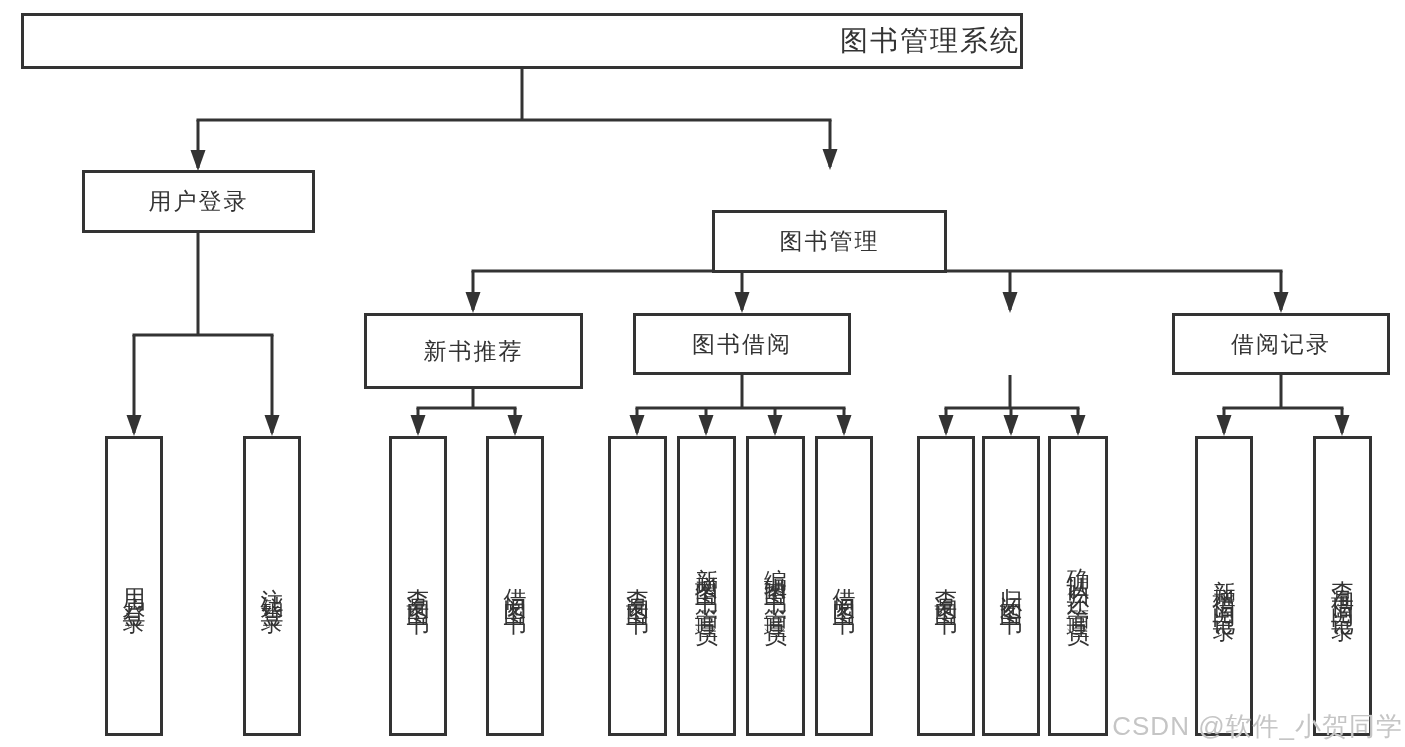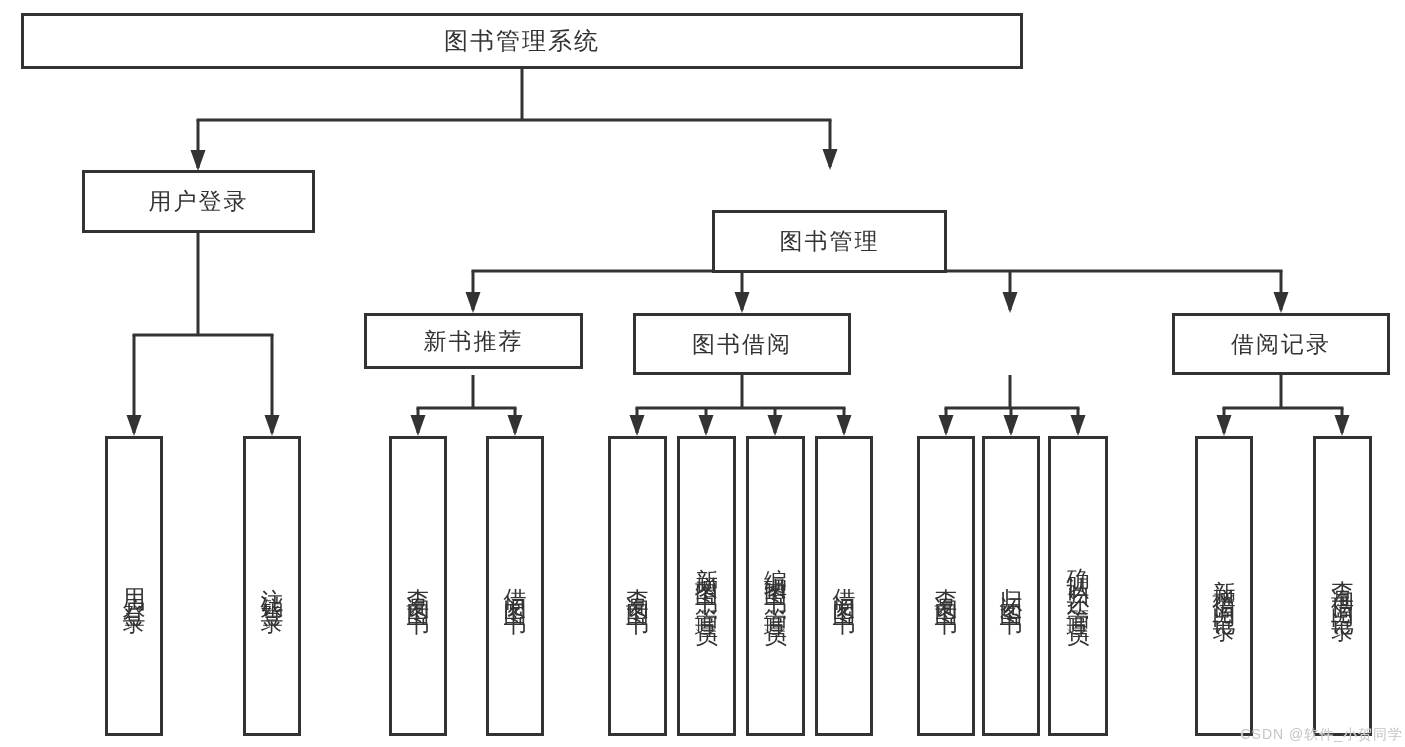--- a/index.html
+++ b/index.html
@@ -39,27 +39,28 @@
   }
   .node.v {
     writing-mode: vertical-rl;
     text-orientation: mixed;
     font-size: 23px;
     letter-spacing: 8px;
     line-height: 1;
     white-space: nowrap;
   }
   .node.title {
-    font-size: 24px;
+    font-size: 28px;
+    justify-content: flex-end;
   }
   .watermark {
     position: absolute;
     right: 2px;
     bottom: 3px;
-    font-size: 14px;
+    font-size: 26px;
     color: #c5c5c5;
     letter-spacing: 1px;
     white-space: nowrap;
     text-shadow: 0 0 1px #ffffff;
   }
 </style>
 </head>
 <body>
 
 <div class="canvas">
@@ -134,21 +135,21 @@
     <span>图书管理系统</span>
   </div>
 
   <div class="node h" style="left:82px; top:170px; width:233px; height:63px;">
     <span>用户登录</span>
   </div>
   <div class="node h" style="left:712px; top:170px; width:235px; height:63px;margin-top:40px;">
     <span>图书管理</span>
   </div>
 
-  <div class="node h" style="left:364px; top:313px; width:219px; height:56px;">
+  <div class="node h" style="left:364px; top:313px; width:219px; height:76px;">
     <span>新书推荐</span>
   </div>
   <div class="node h" style="left:633px; top:313px; width:218px; height:62px;">
     <span>图书借阅</span>
   </div>
   <div class="node h" style="left:1172px; top:313px; width:218px; height:62px;">
     <span>借阅记录</span>
   </div>
 
   <div class="node v" style="left:105px; top:436px; width:58px; height:300px;">

